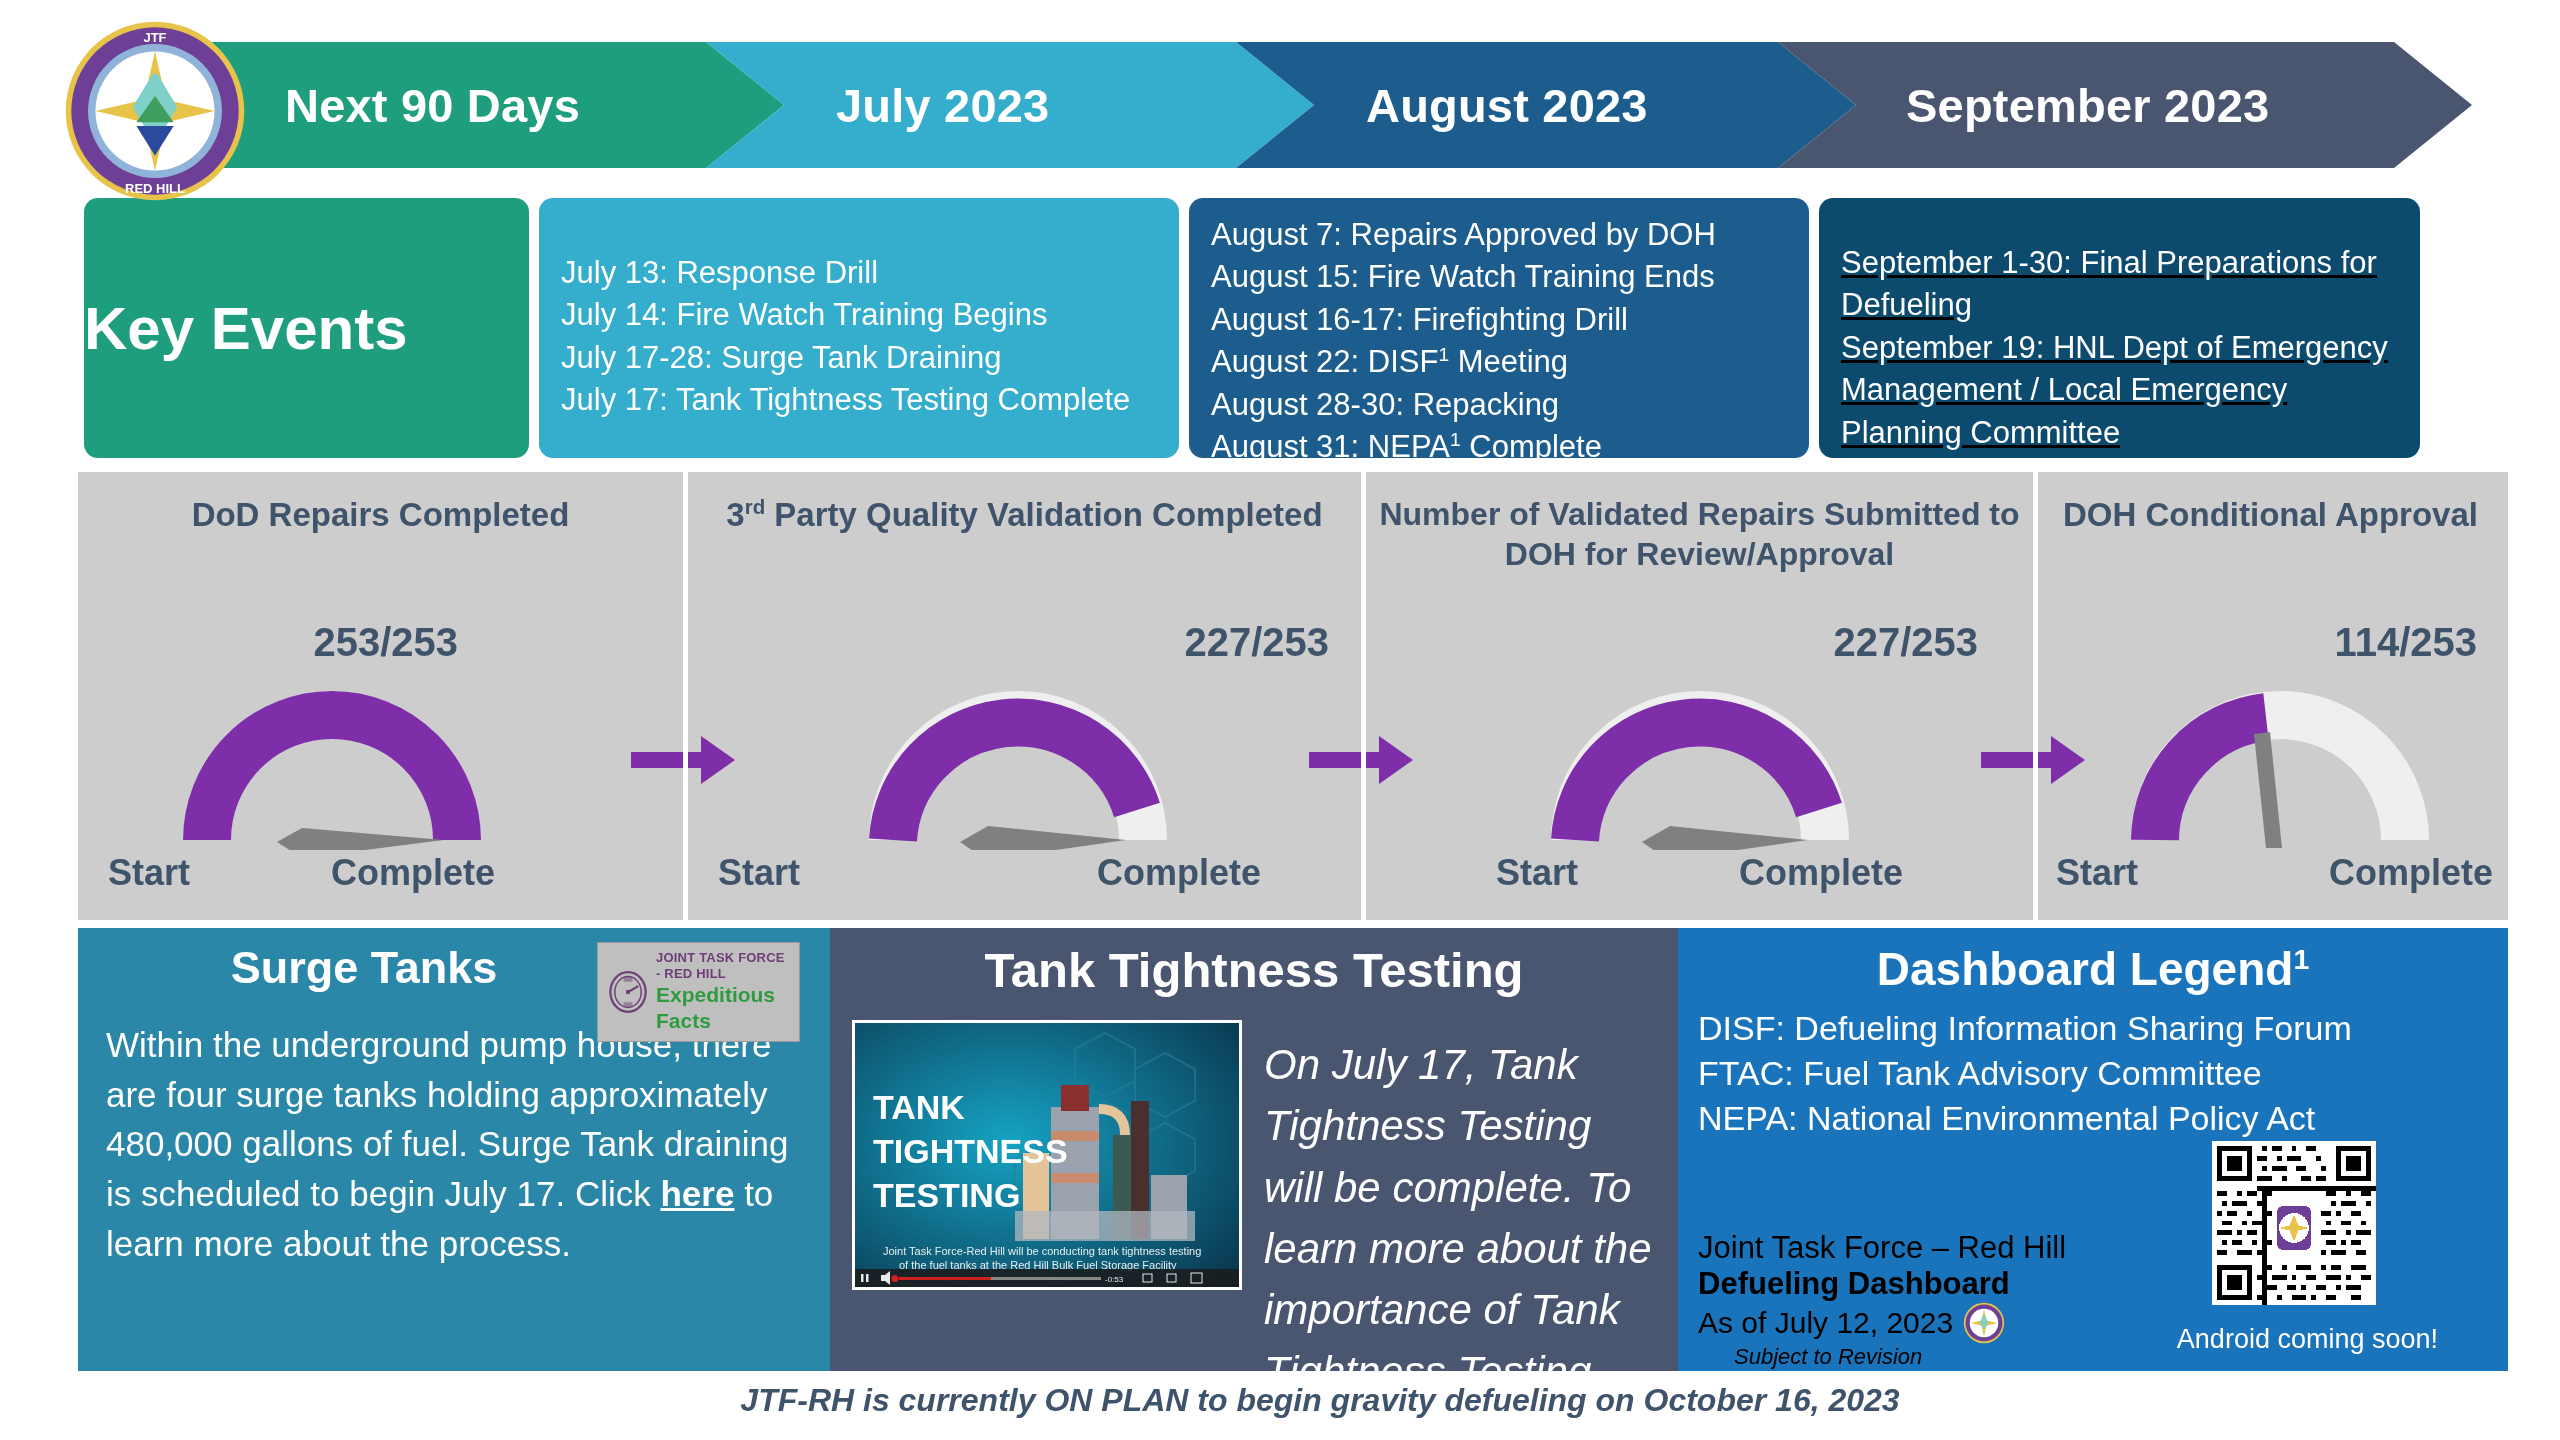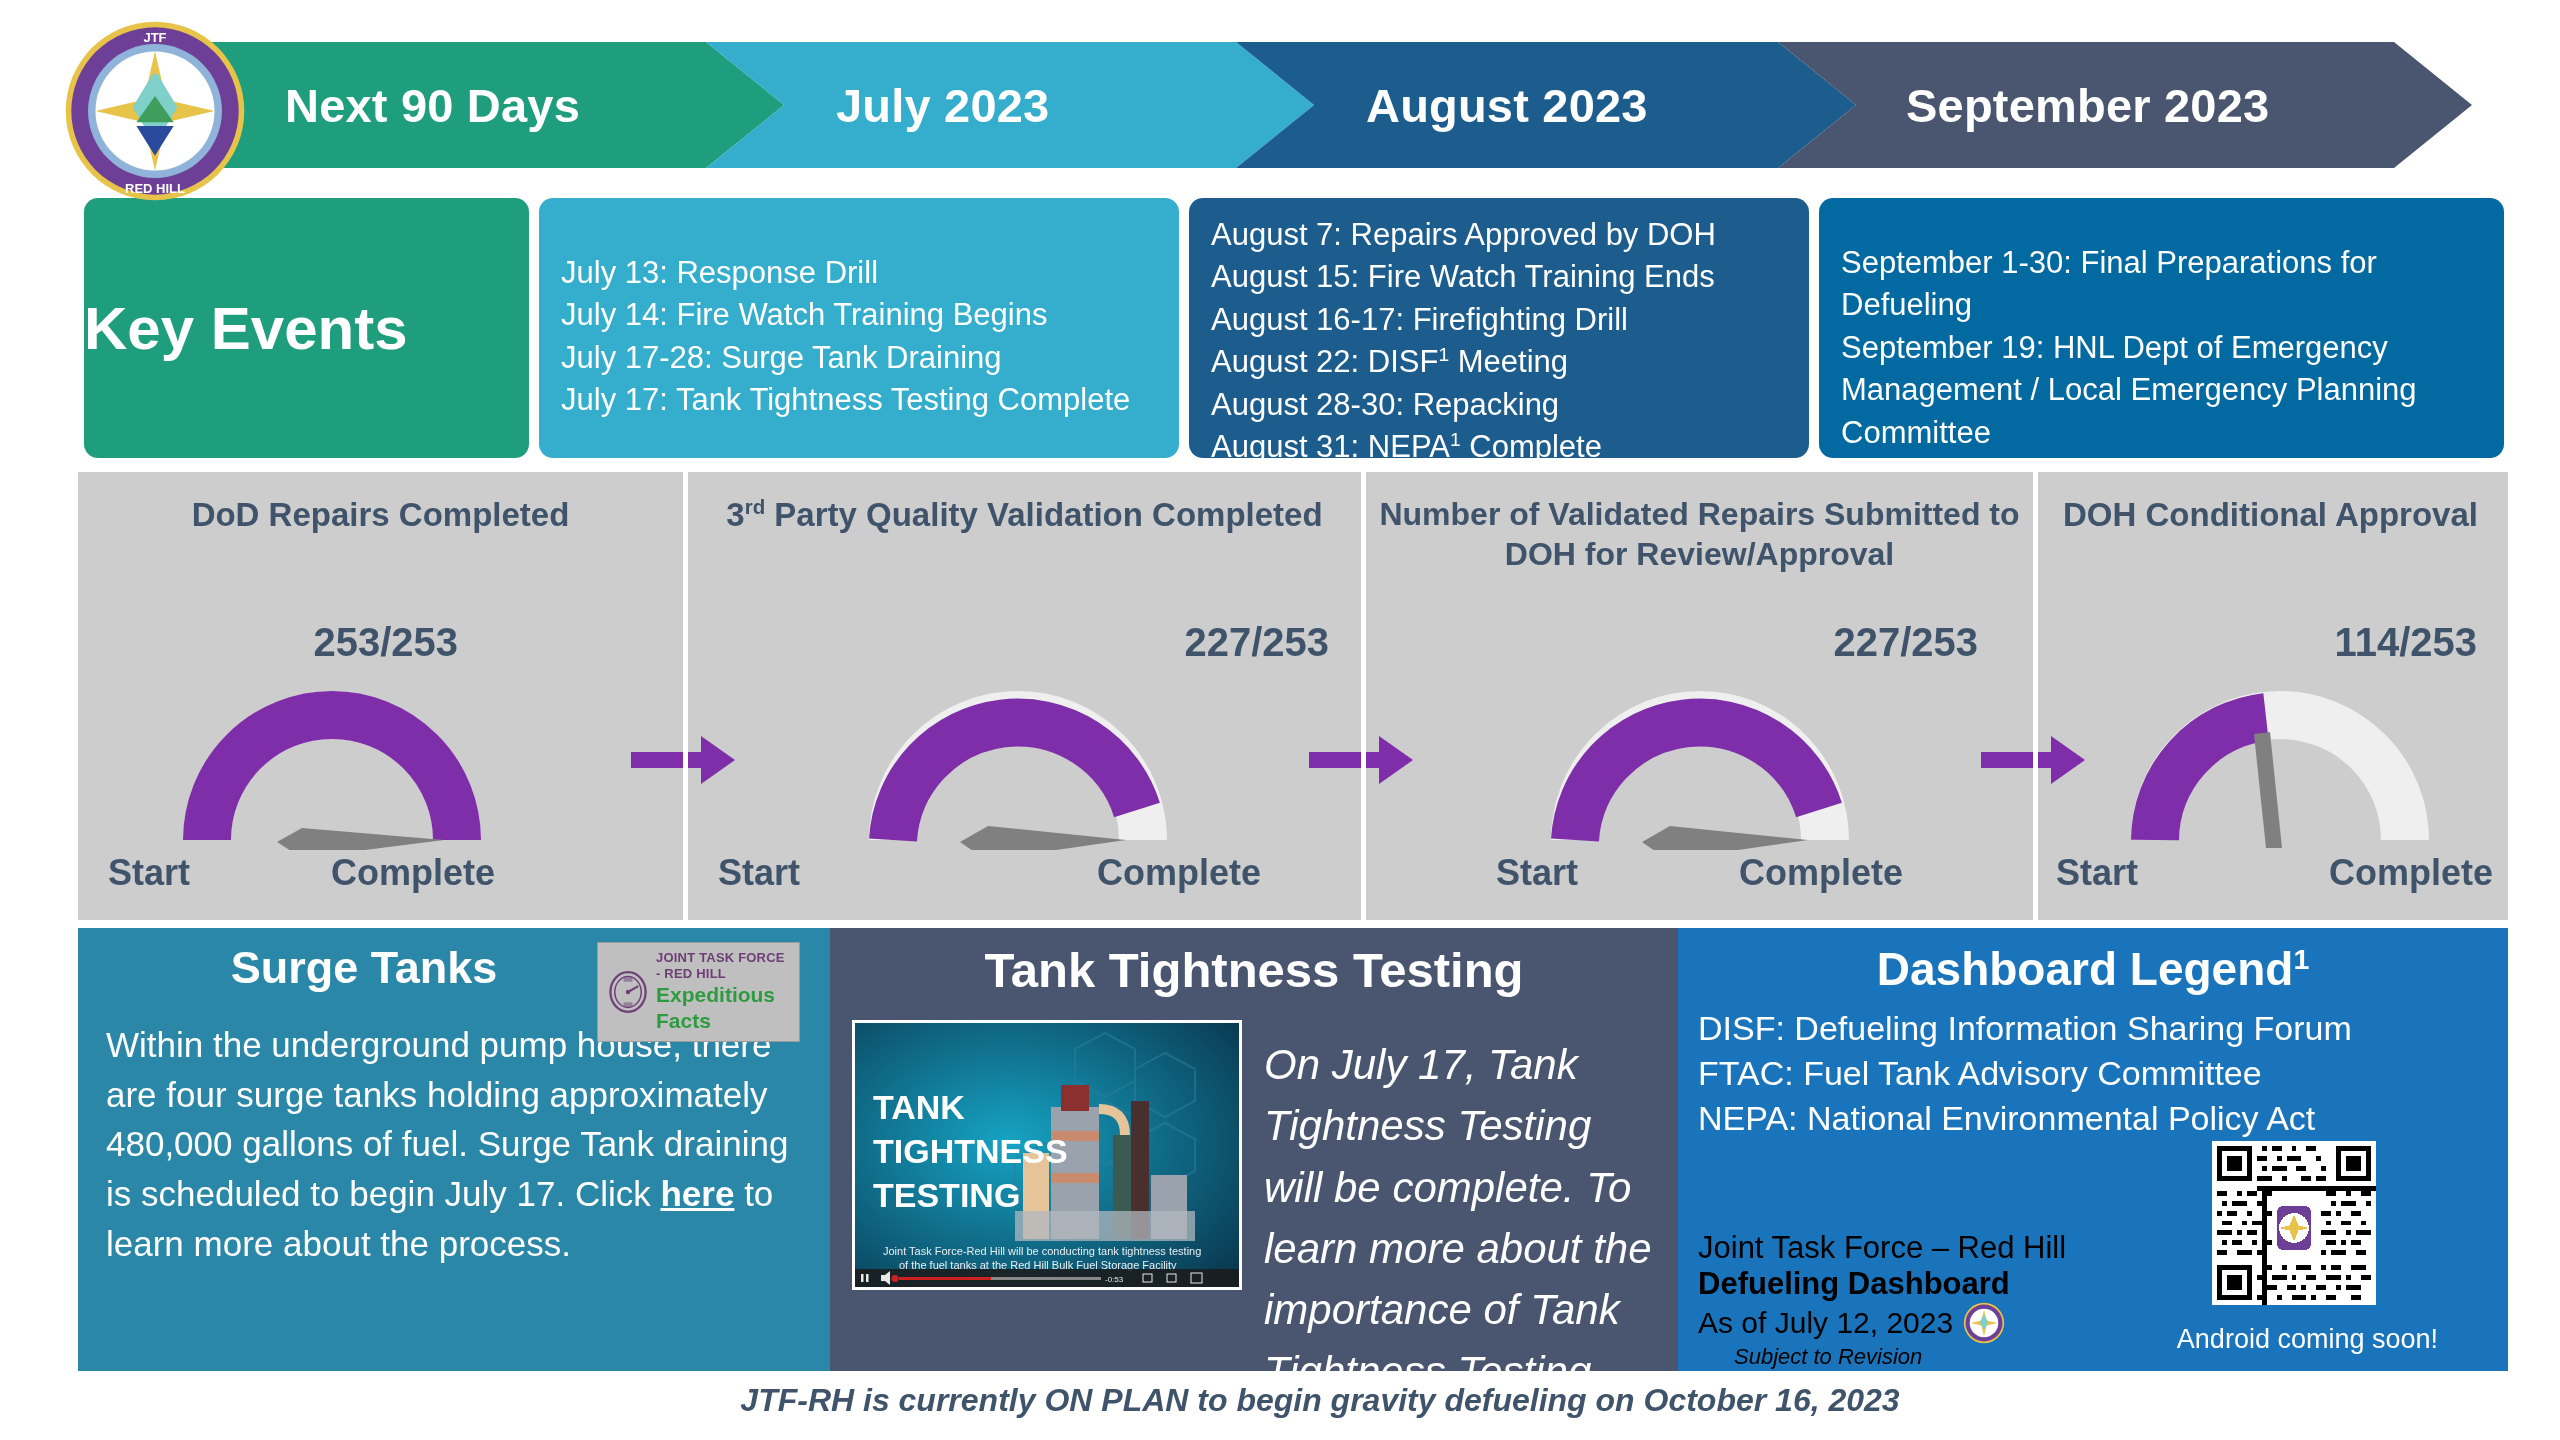--- a/index.html
+++ b/index.html
@@ -39,21 +39,21 @@
   
   .kerow { position: absolute; left: 84px; top: 198px; width: 2420px; height: 260px; }
   .kebox { position: absolute; top: 0; border-radius: 14px; }
   .ke-label {
     left: 0; width: 445px; height: 260px; background: #1f9e7e;
     display: flex; align-items: center; justify-content: flex-start;
   }
   .ke-label span { color:#fff; font-size: 60px; font-weight: bold; }
   .ke-jul { left: 455px; width: 640px; height: 260px; background: #35aecd; }
   .ke-aug { left: 1105px; width: 620px; height: 260px; background: #1d5d8e; }
-  .ke-sep { left: 1735px; width: 685px; height: 260px; background: #0369a1; }
+  .ke-sep { left: 1735px; width: 601px; height: 260px; background: #0c4a6e; text-decoration: underline; }
   .ke-list { color: #fff; font-size: 31px; line-height: 1.37; padding: 0 22px; }
   .ke-jul .ke-list { padding-top: 54px; }
   .ke-aug .ke-list { padding-top: 16px; }
   .ke-sep .ke-list { padding-top: 44px; }
   .ke-list div { white-space: nowrap; }
   .ke-sep .ke-list div { white-space: normal; }
   sup { font-size: .62em; vertical-align: super; }
 
   
   .gaugerow { position: absolute; left: 78px; top: 472px; width: 2430px; height: 448px; background: #cdcdcd; display: flex; }

